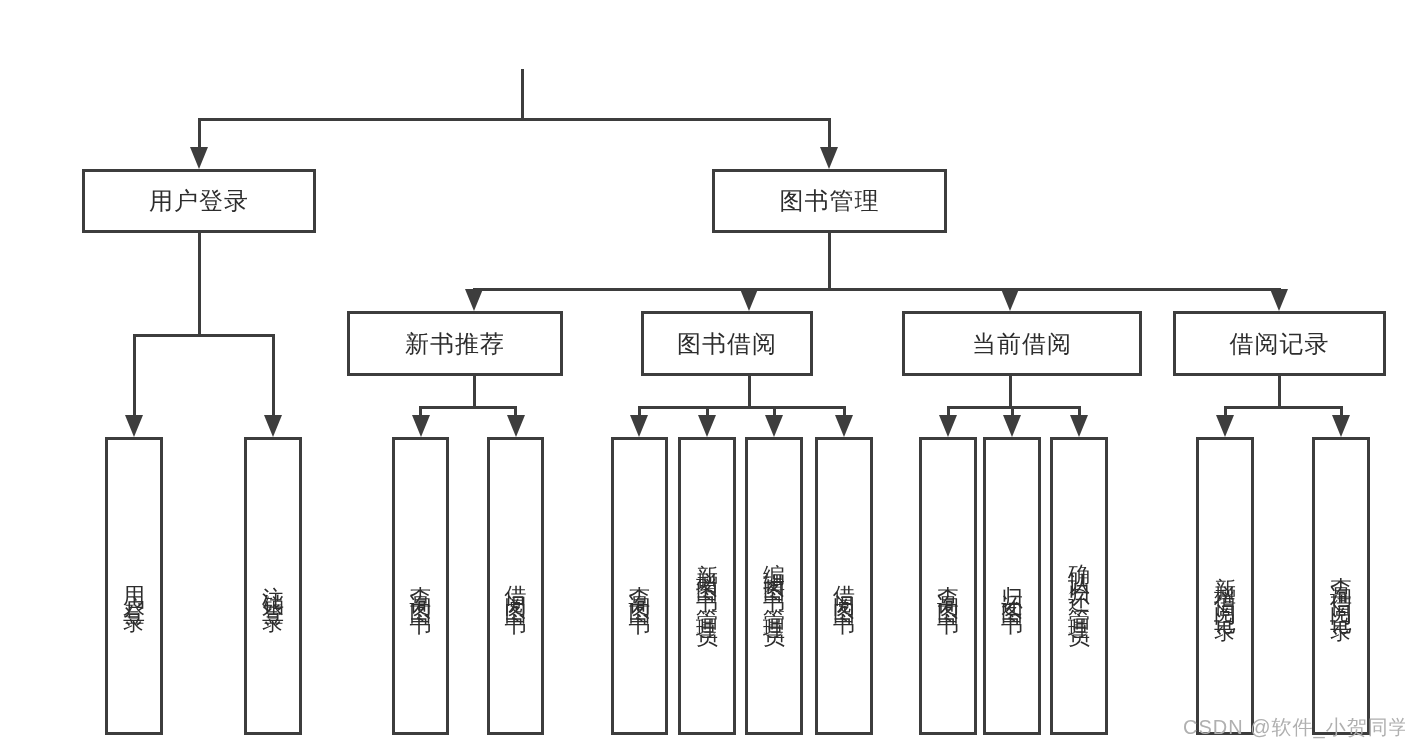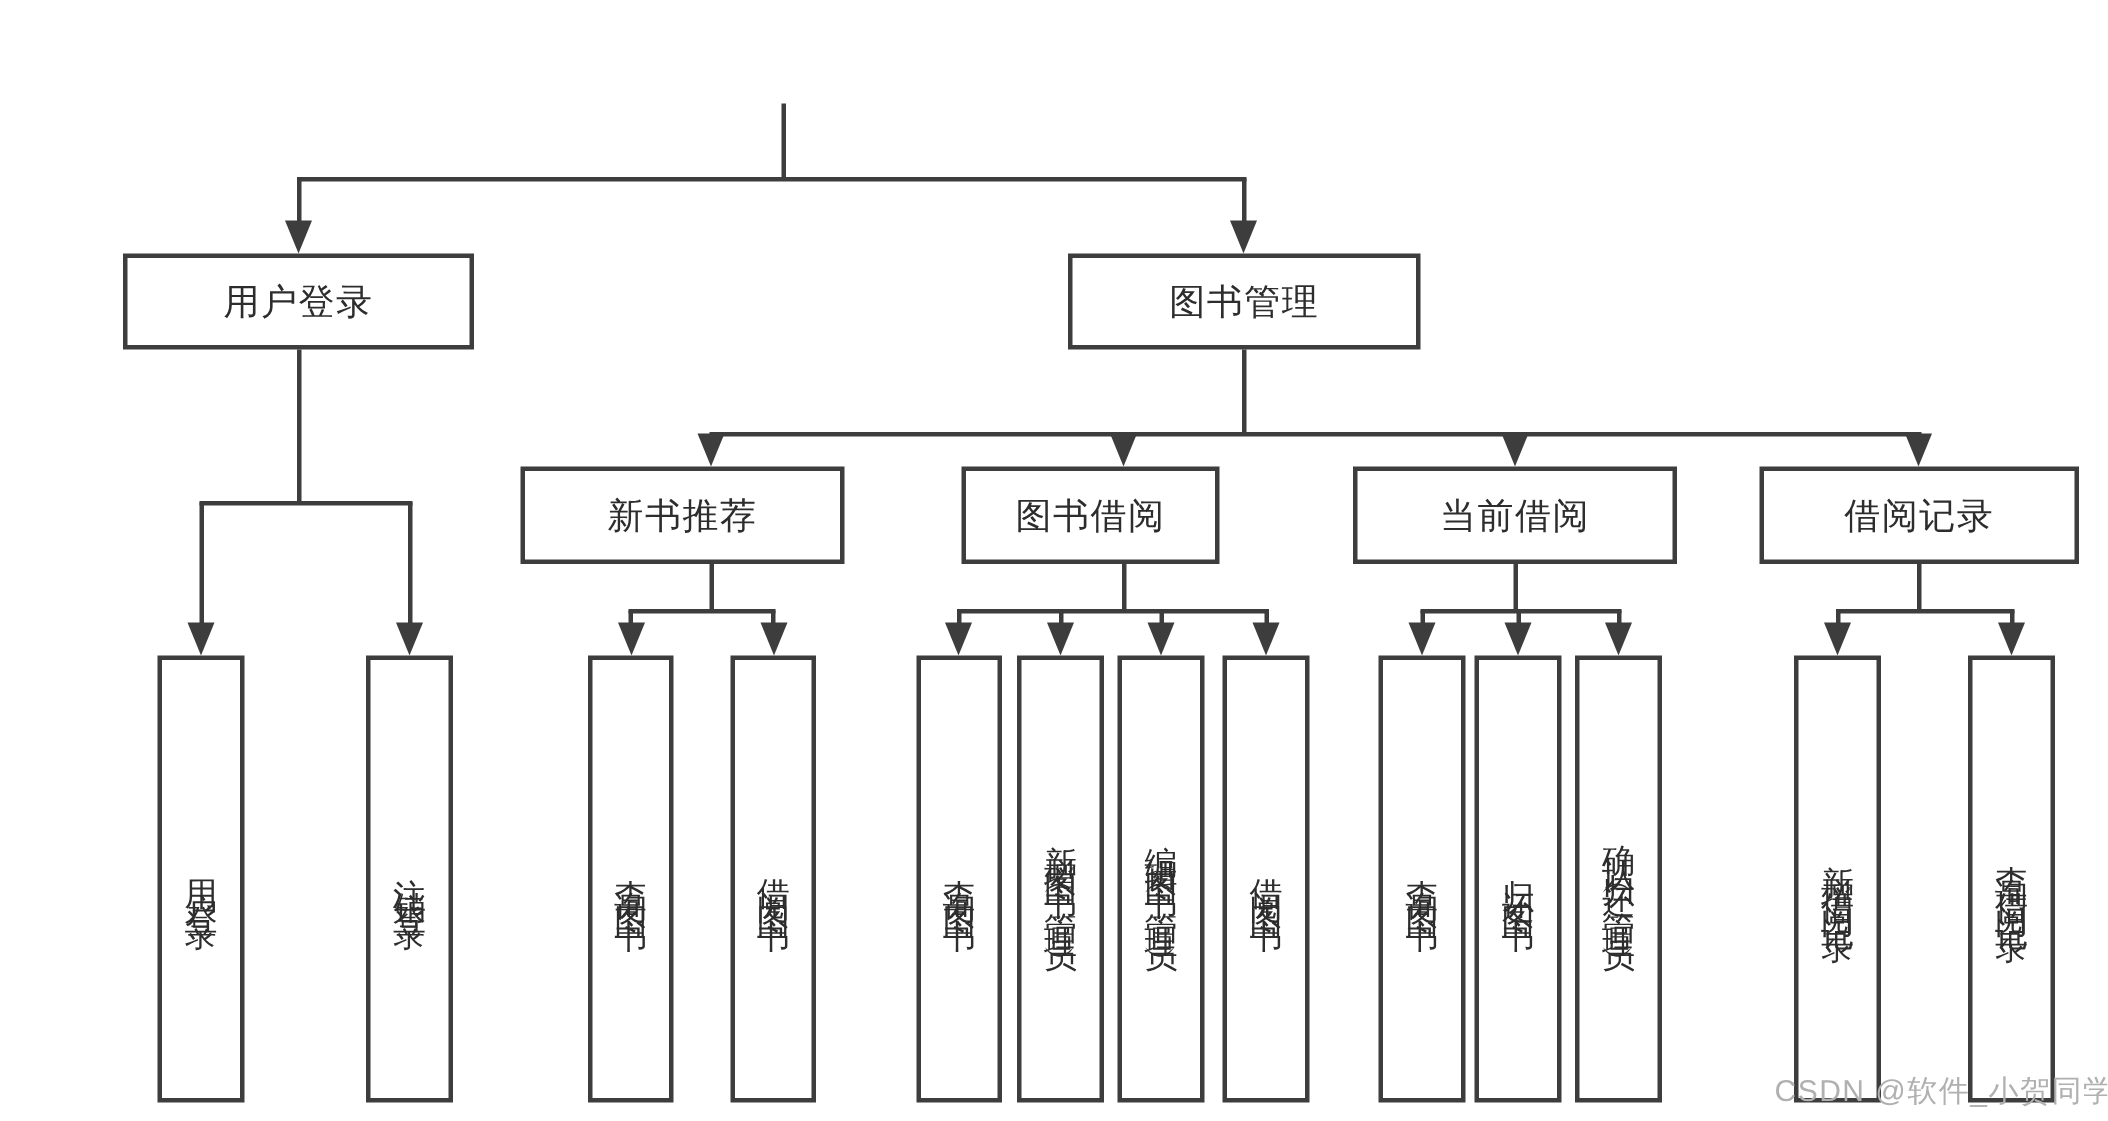--- a/index.html
+++ b/index.html
@@ -76,21 +76,21 @@
   </div>
 
   <div class="box" style="left:347px; top:311px; width:216px; height:65px;">
     <span class="hlabel">新书推荐</span>
   </div>
 
   <div class="box" style="left:641px; top:311px; width:172px; height:65px;">
     <span class="hlabel">图书借阅</span>
   </div>
 
-  <div class="box" style="left:902px; top:311px; width:216px; height:65px;">
+  <div class="box" style="left:902px; top:311px; width:240px; height:65px;">
     <span class="hlabel">当前借阅</span>
   </div>
 
   <div class="box" style="left:1173px; top:311px; width:213px; height:65px;">
     <span class="hlabel">借阅记录</span>
   </div>
 
   <div class="box leaf" style="left:105px; width:58px;">
     <span class="vlabel">用户登录</span>
   </div>

